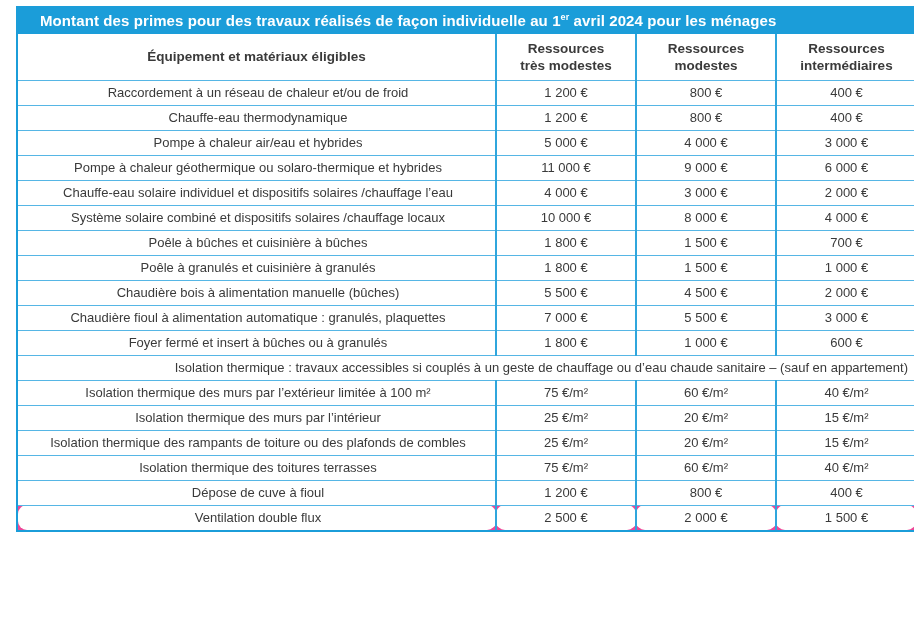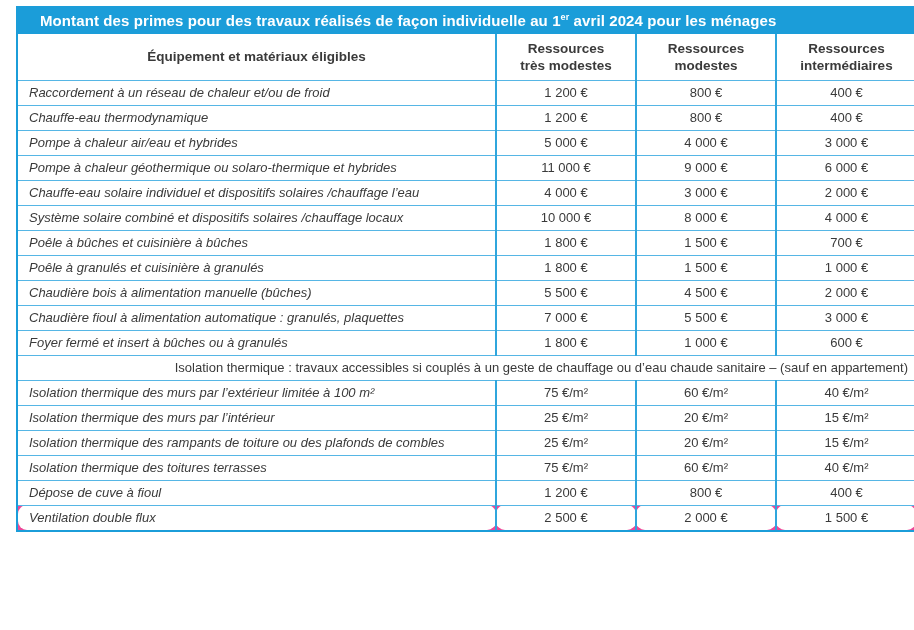--- a/index.html
+++ b/index.html
@@ -59,24 +59,23 @@
     font-weight: bold;
     font-size: 13.5px;
     text-align: center;
     vertical-align: middle;
     white-space: pre-line;
     line-height: 17px;
     border-top: none;
   }
   tbody td { height: 25px; vertical-align: middle; }
   td.equip {
-    text-align: left;
+    text-align: center;
     padding: 3px 8px 3px 11px;
     line-height: 16px;
-    font-style: italic;
   }
   td.amount {
     text-align: center;
     padding: 2px 20px;
     white-space: nowrap;
   }
   tr.section-row td {
     text-align: right;
     padding: 3px 8px 3px 17px;
   }

